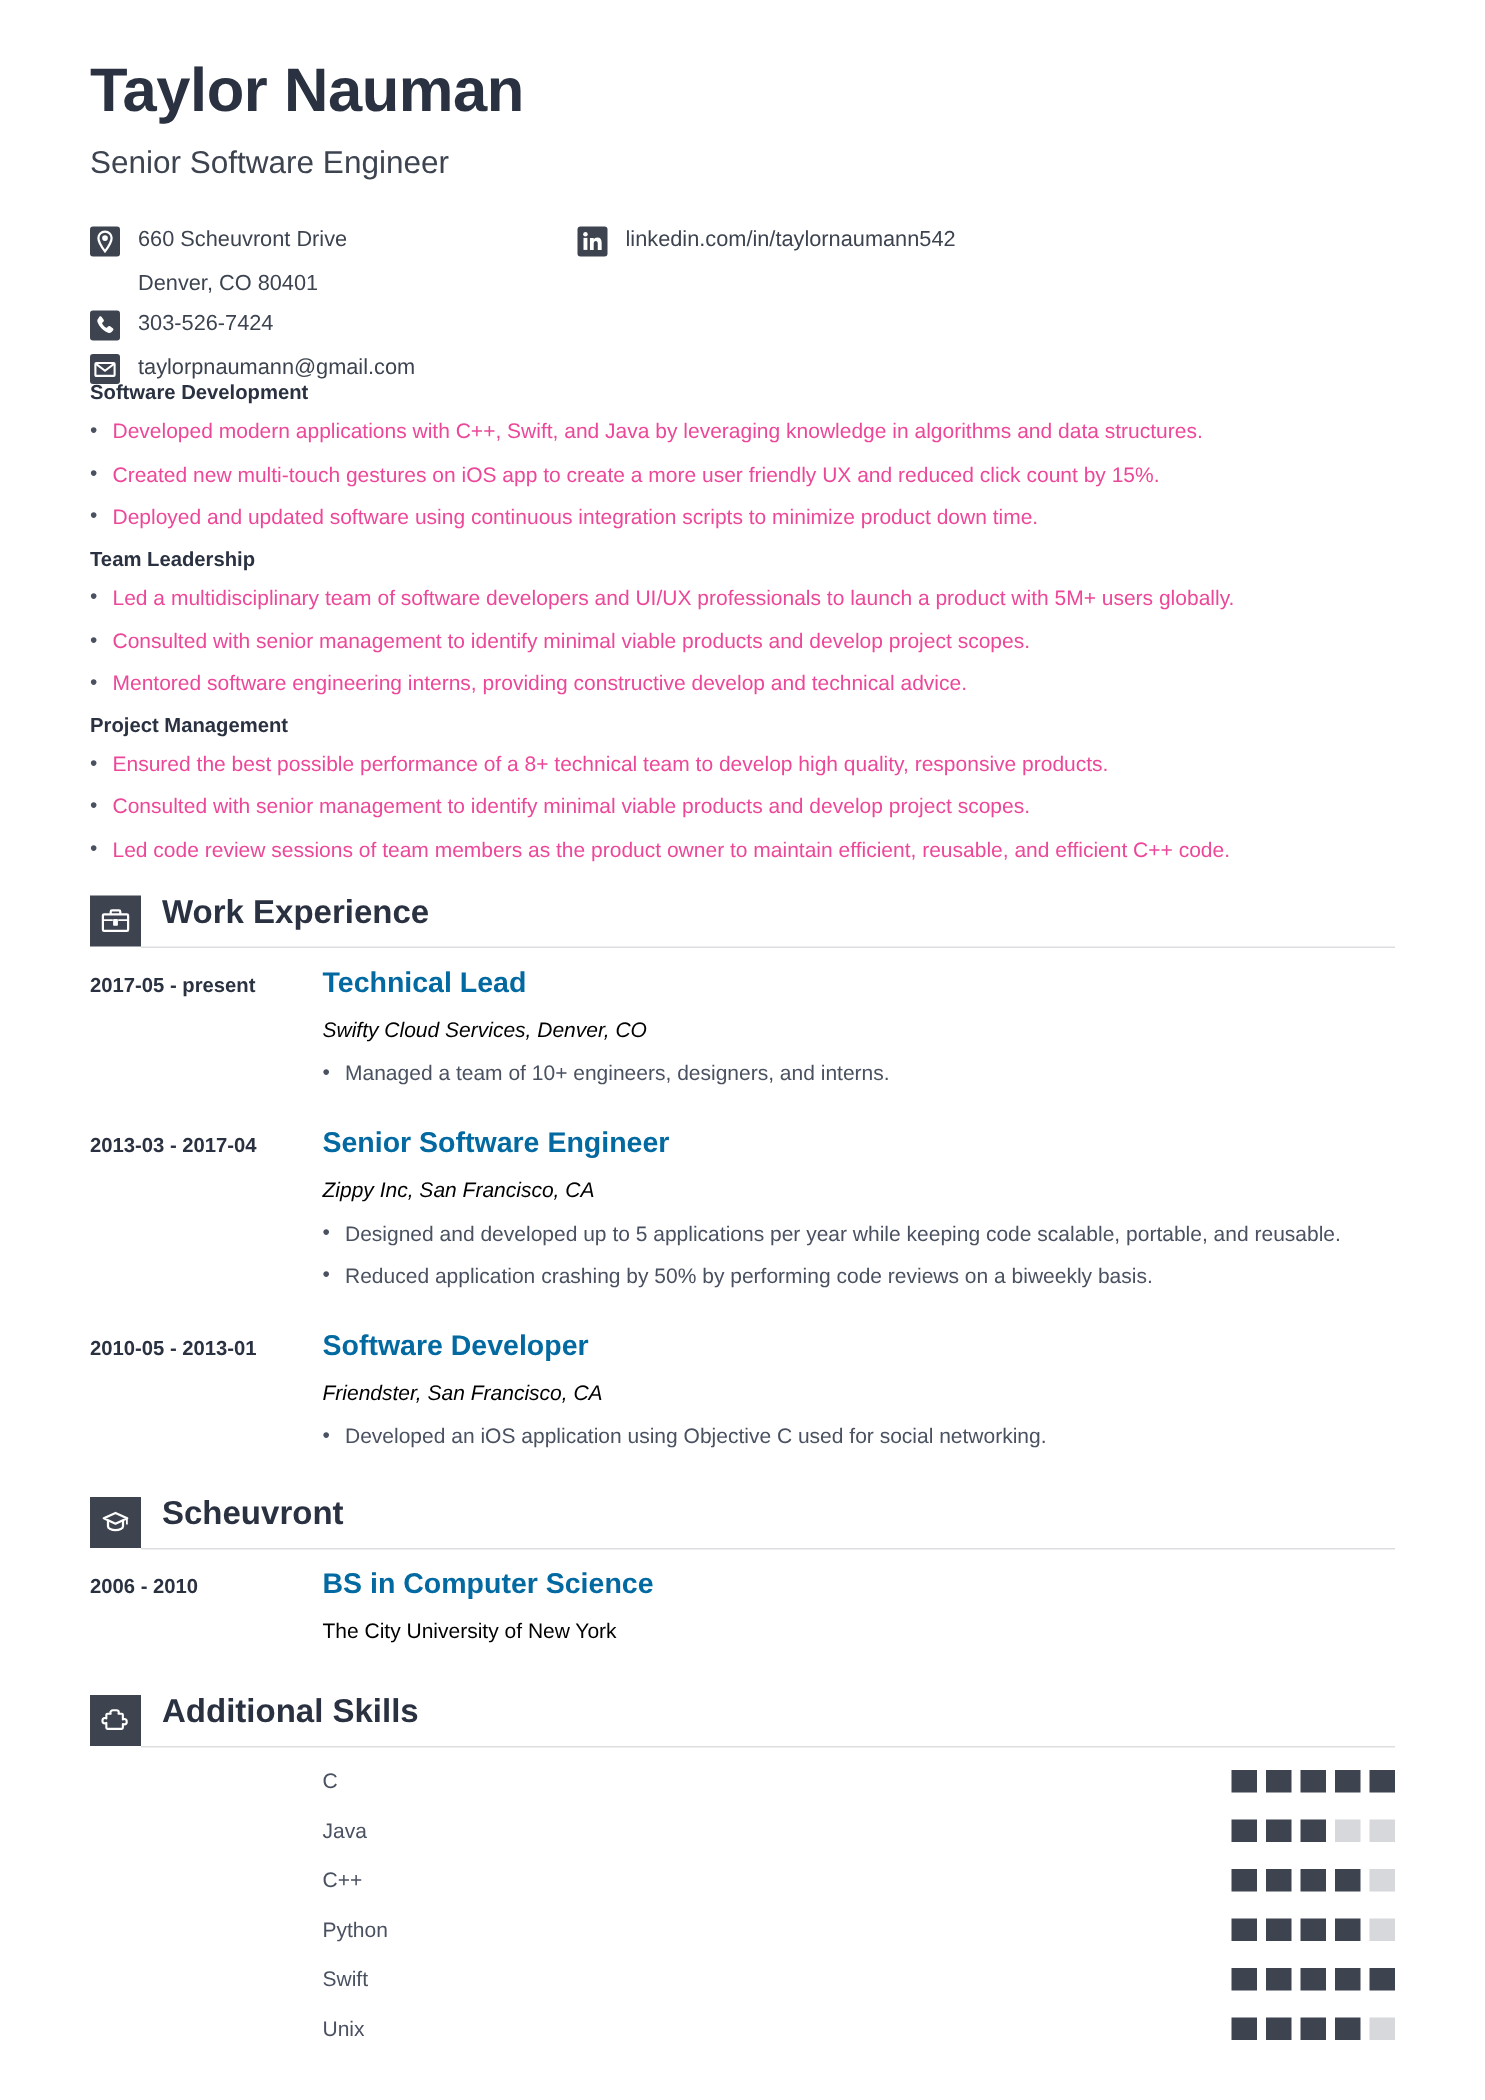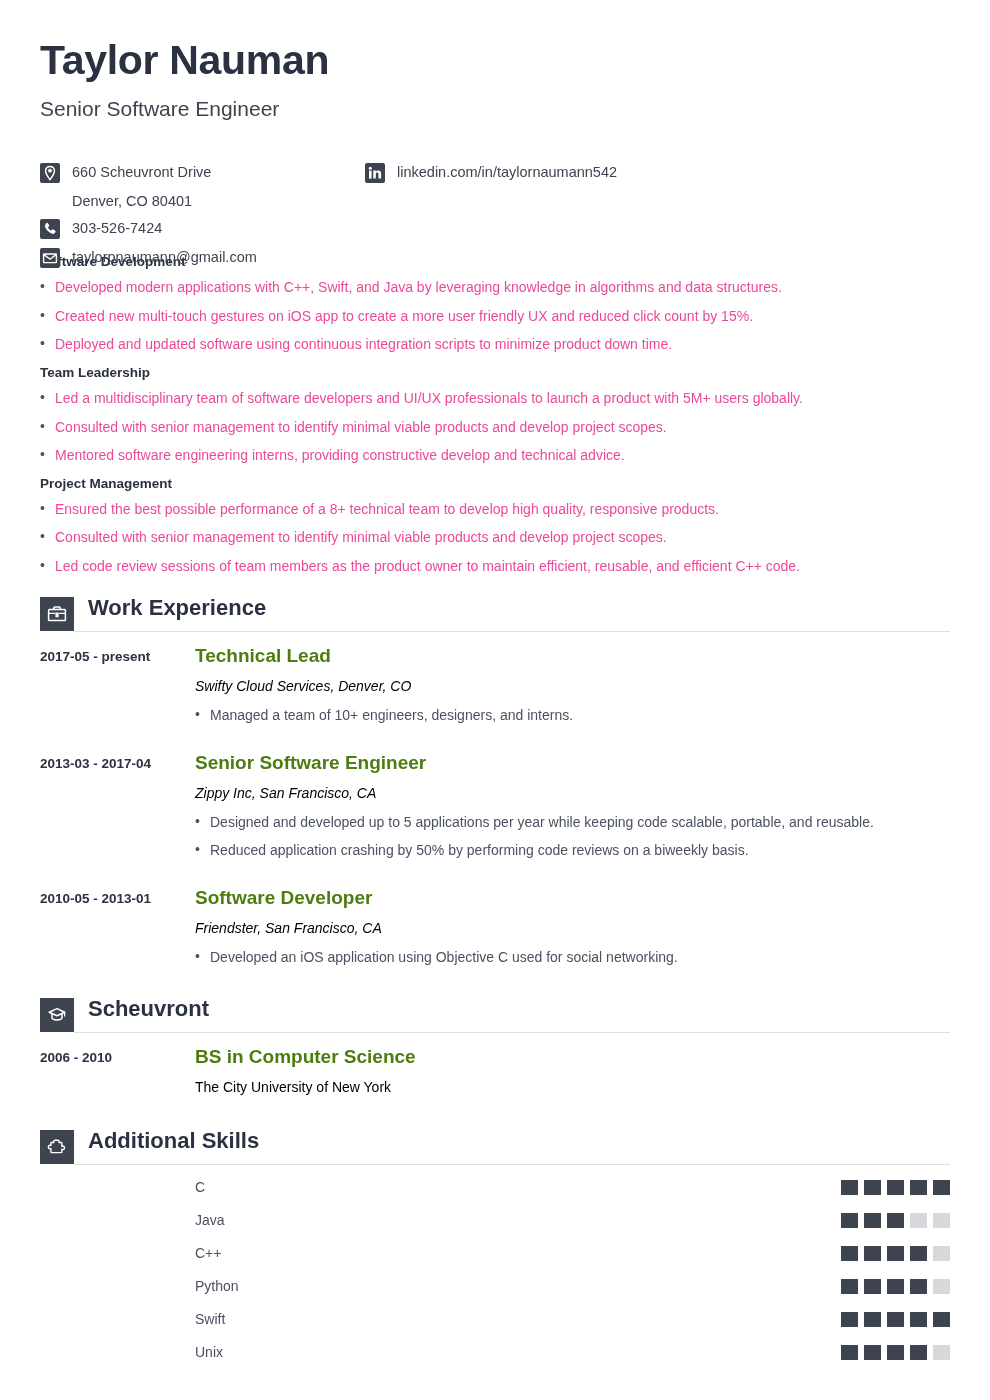--- a/index.html
+++ b/index.html
@@ -11,21 +11,21 @@
     font-family: "Liberation Sans", sans-serif;
     color: #3d4450;
     -webkit-font-smoothing: antialiased;
   }
   .page {
     width: 990px;
     height: 1400px;
     background: #ffffff;
     position: relative;
     box-sizing: border-box;
-    padding: 0 40px;
+    padding: 0 60px;
     overflow: hidden;
   }
 
   
   .name {
     font-size: 41px;
     font-weight: bold;
     color: #2a3140;
     letter-spacing: -0.3px;
     margin: 0;
@@ -41,21 +41,21 @@
   }
 
   
   .contact {
     margin-top: 26px;
     position: relative;
     height: 108px;
   }
   .contact-col {
     position: absolute;
-    top: 16px;
+    top: 4px;
   }
   .contact-col.left { left: 0; }
   .contact-col.right { left: 325px; }
   .contact-row {
     display: flex;
     align-items: flex-start;
     margin-bottom: 7px;
     min-height: 22px;
   }
   .contact-icon {
@@ -155,21 +155,21 @@
     font-size: 13.5px;
     font-weight: bold;
     color: #2a3140;
     padding-top: 3px;
     line-height: 1.3;
   }
   .entry-body { flex: 1 1 auto; }
   .entry-title {
     font-size: 19px;
     font-weight: bold;
-    color: #4d7c0f;
+    color: #0369a1;
     line-height: 1.15;
     margin-bottom: 11px;
   }
   .entry-sub {
     font-size: 14px;
     font-style: italic;
     color: #000000;
     line-height: 1.2;
     margin-bottom: 12px;
   }

